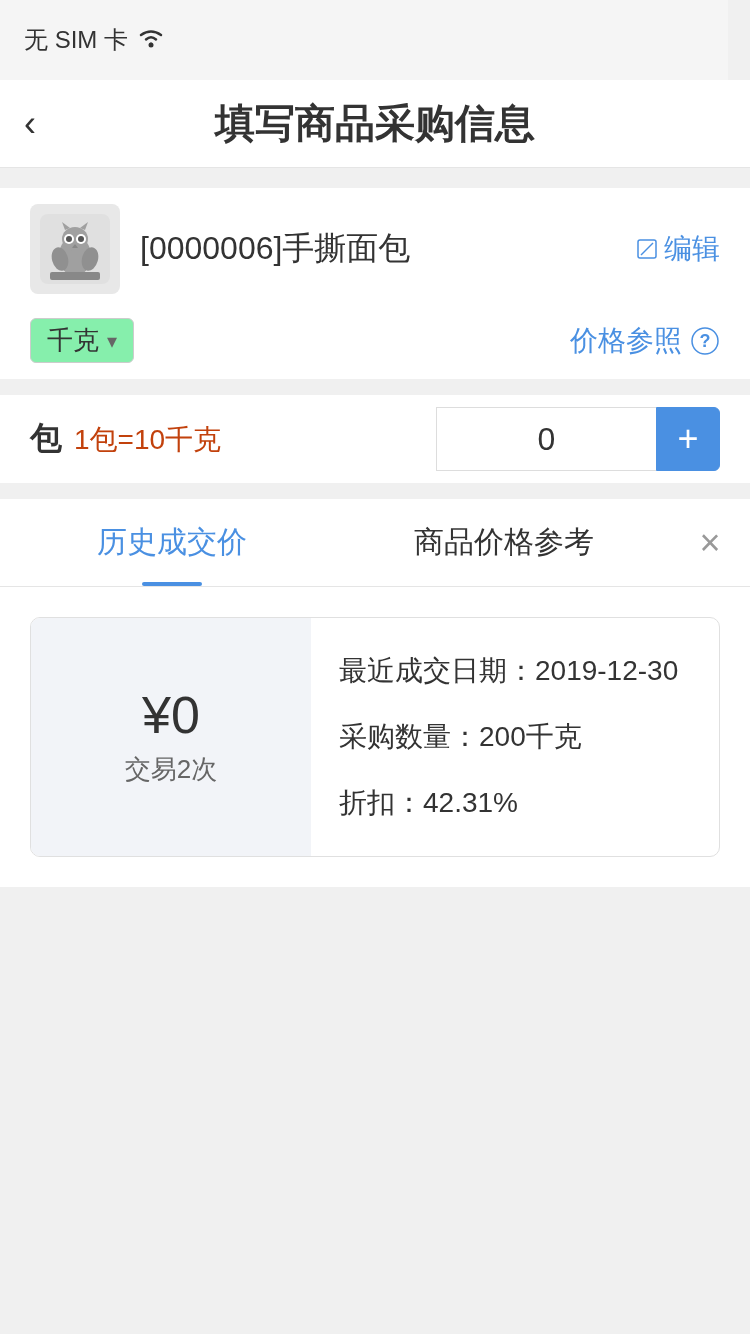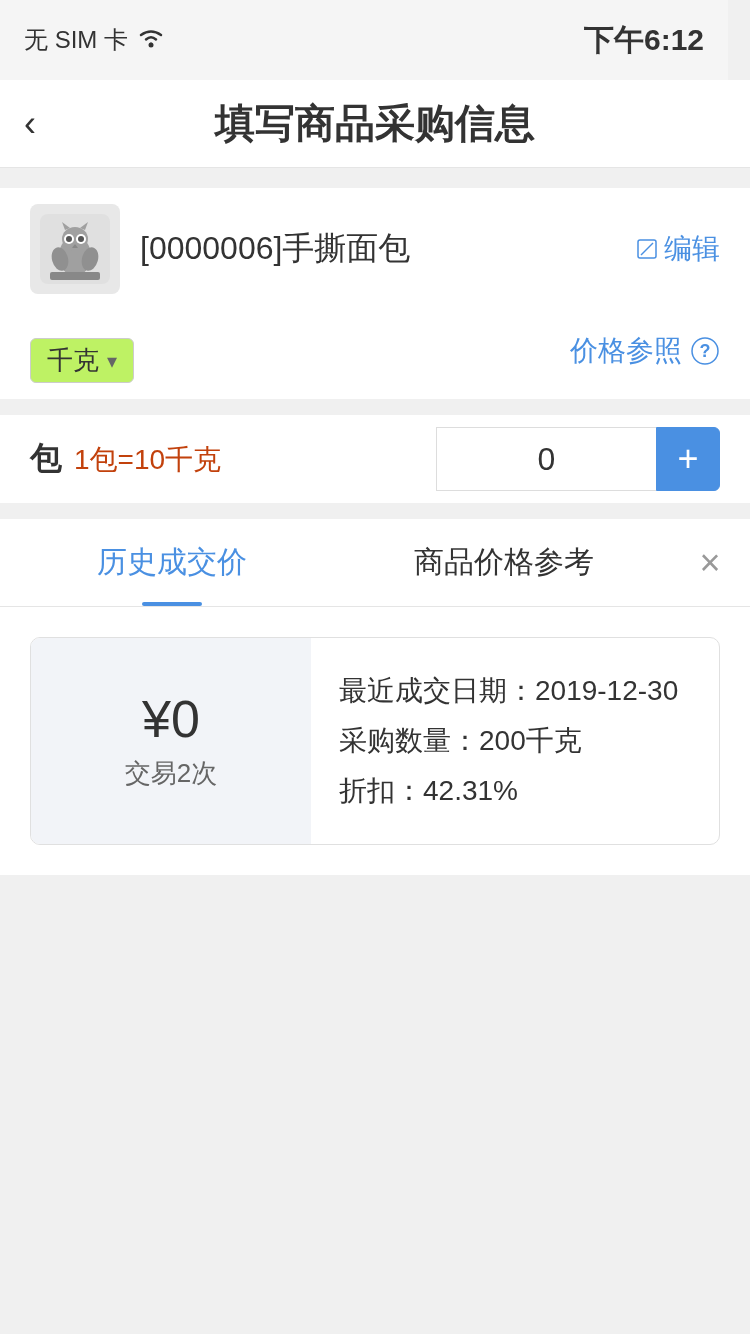--- a/index.html
+++ b/index.html
@@ -157,23 +157,22 @@
       font-size: 28px;
       color: #666;
     }
     .unit-select {
       display: flex;
       align-items: center;
       border: 1px solid #ccc;
       border-radius: 6px;
       padding: 4px 16px;
       gap: 8px;
-      background: #bef264;
-      cursor: pointer;
-      margin-top: 20px;
+      background: #86efac;
+      cursor: pointer;
     }
     .unit-text {
       font-size: 26px;
       color: #333;
     }
     .chevron-down {
       font-size: 20px;
       color: #666;
     }
     .price-ref-link {
@@ -323,21 +322,21 @@
       font-size: 26px;
       color: #666;
       margin-top: 8px;
     }
     .history-card-right {
       flex: 1;
       padding: 32px 28px;
       display: flex;
       flex-direction: column;
       justify-content: flex-end;
-      gap: 8px;
+      gap: 24px;
     }
     .detail-row {
       font-size: 28px;
       color: #333;
       line-height: 1.5;
     }
     .detail-label {
       color: #333;
     }
     .detail-value {
@@ -358,21 +357,20 @@
     <span>无 SIM 卡</span>
     <span>
       <svg width="30" height="22" viewBox="0 0 30 22" fill="none">
         <path d="M15 18 L15 18" stroke="#333" stroke-width="3" stroke-linecap="round"></path>
         <path d="M10 13.5 Q15 9 20 13.5" stroke="#333" stroke-width="2.5" fill="none" stroke-linecap="round"></path>
         <path d="M5 9 Q15 2 25 9" stroke="#333" stroke-width="2.5" fill="none" stroke-linecap="round"></path>
         <circle cx="15" cy="19" r="2.5" fill="#333"></circle>
       </svg>
     </span>
   </div>
-  <div class="status-center">下午6:12</div>
 </div>
 
 <div class="nav-bar">
   <div class="nav-back">‹</div>
   <div class="nav-title">填写商品采购信息</div>
 </div>
 
 <div class="product-card">
   <div class="product-header">
     <div class="product-left">

